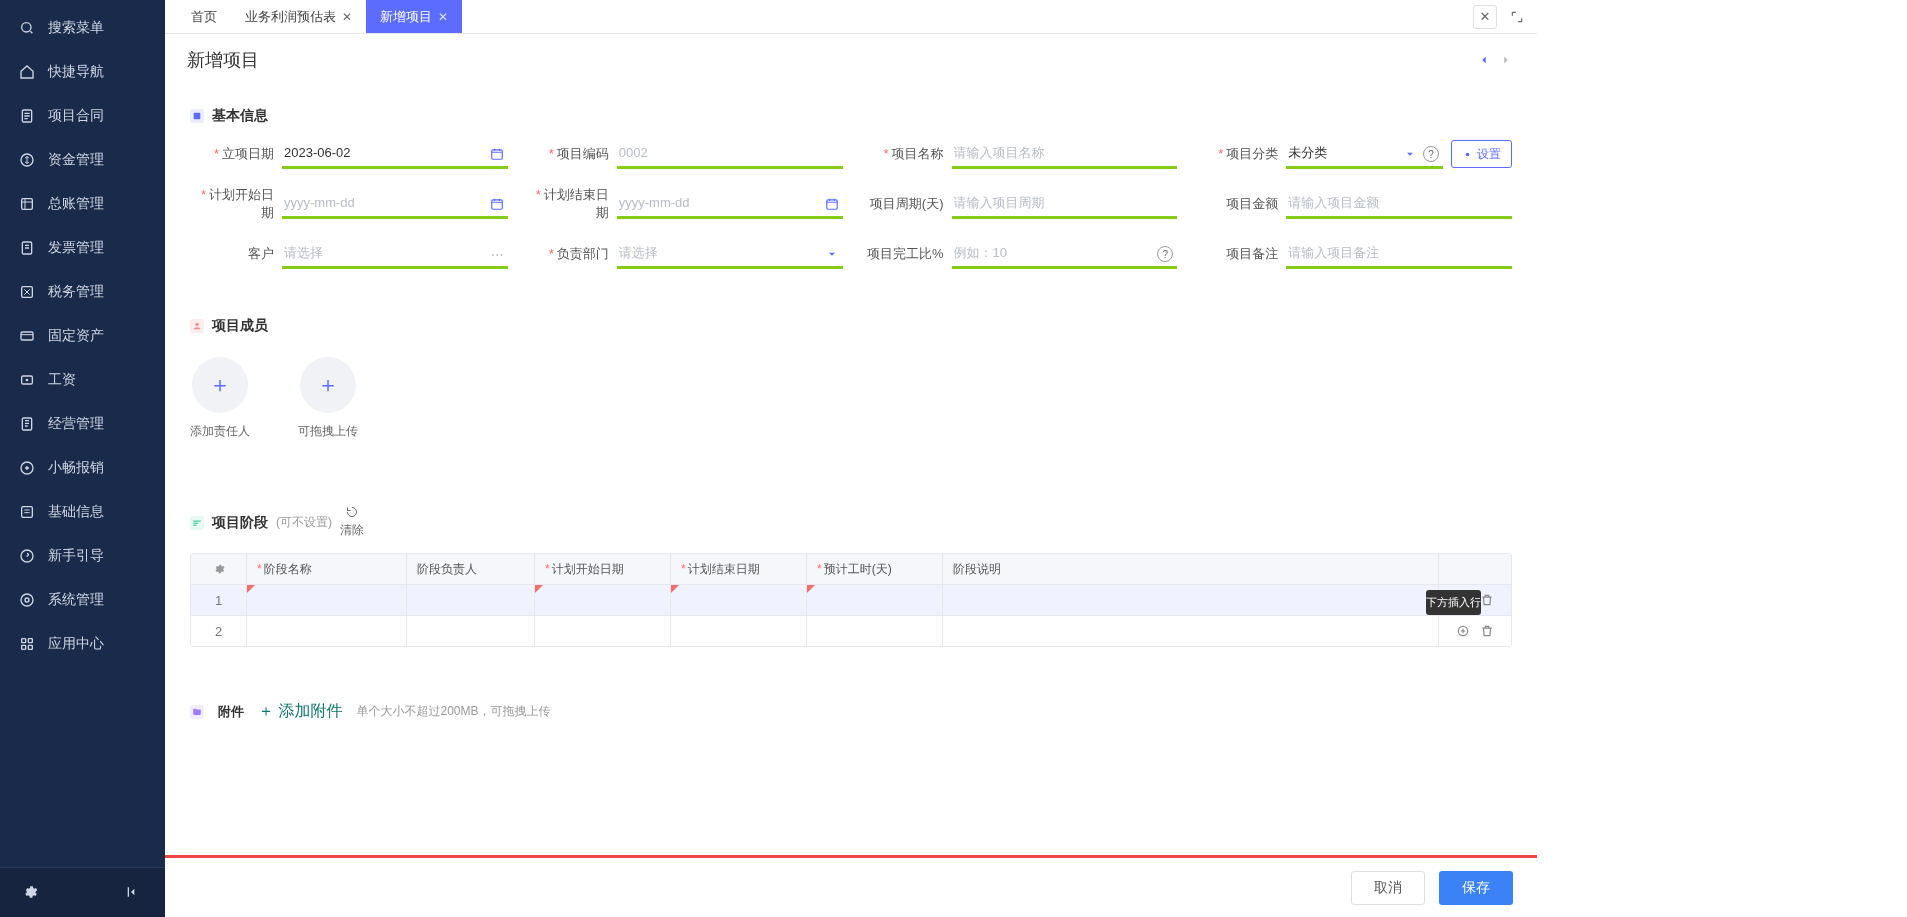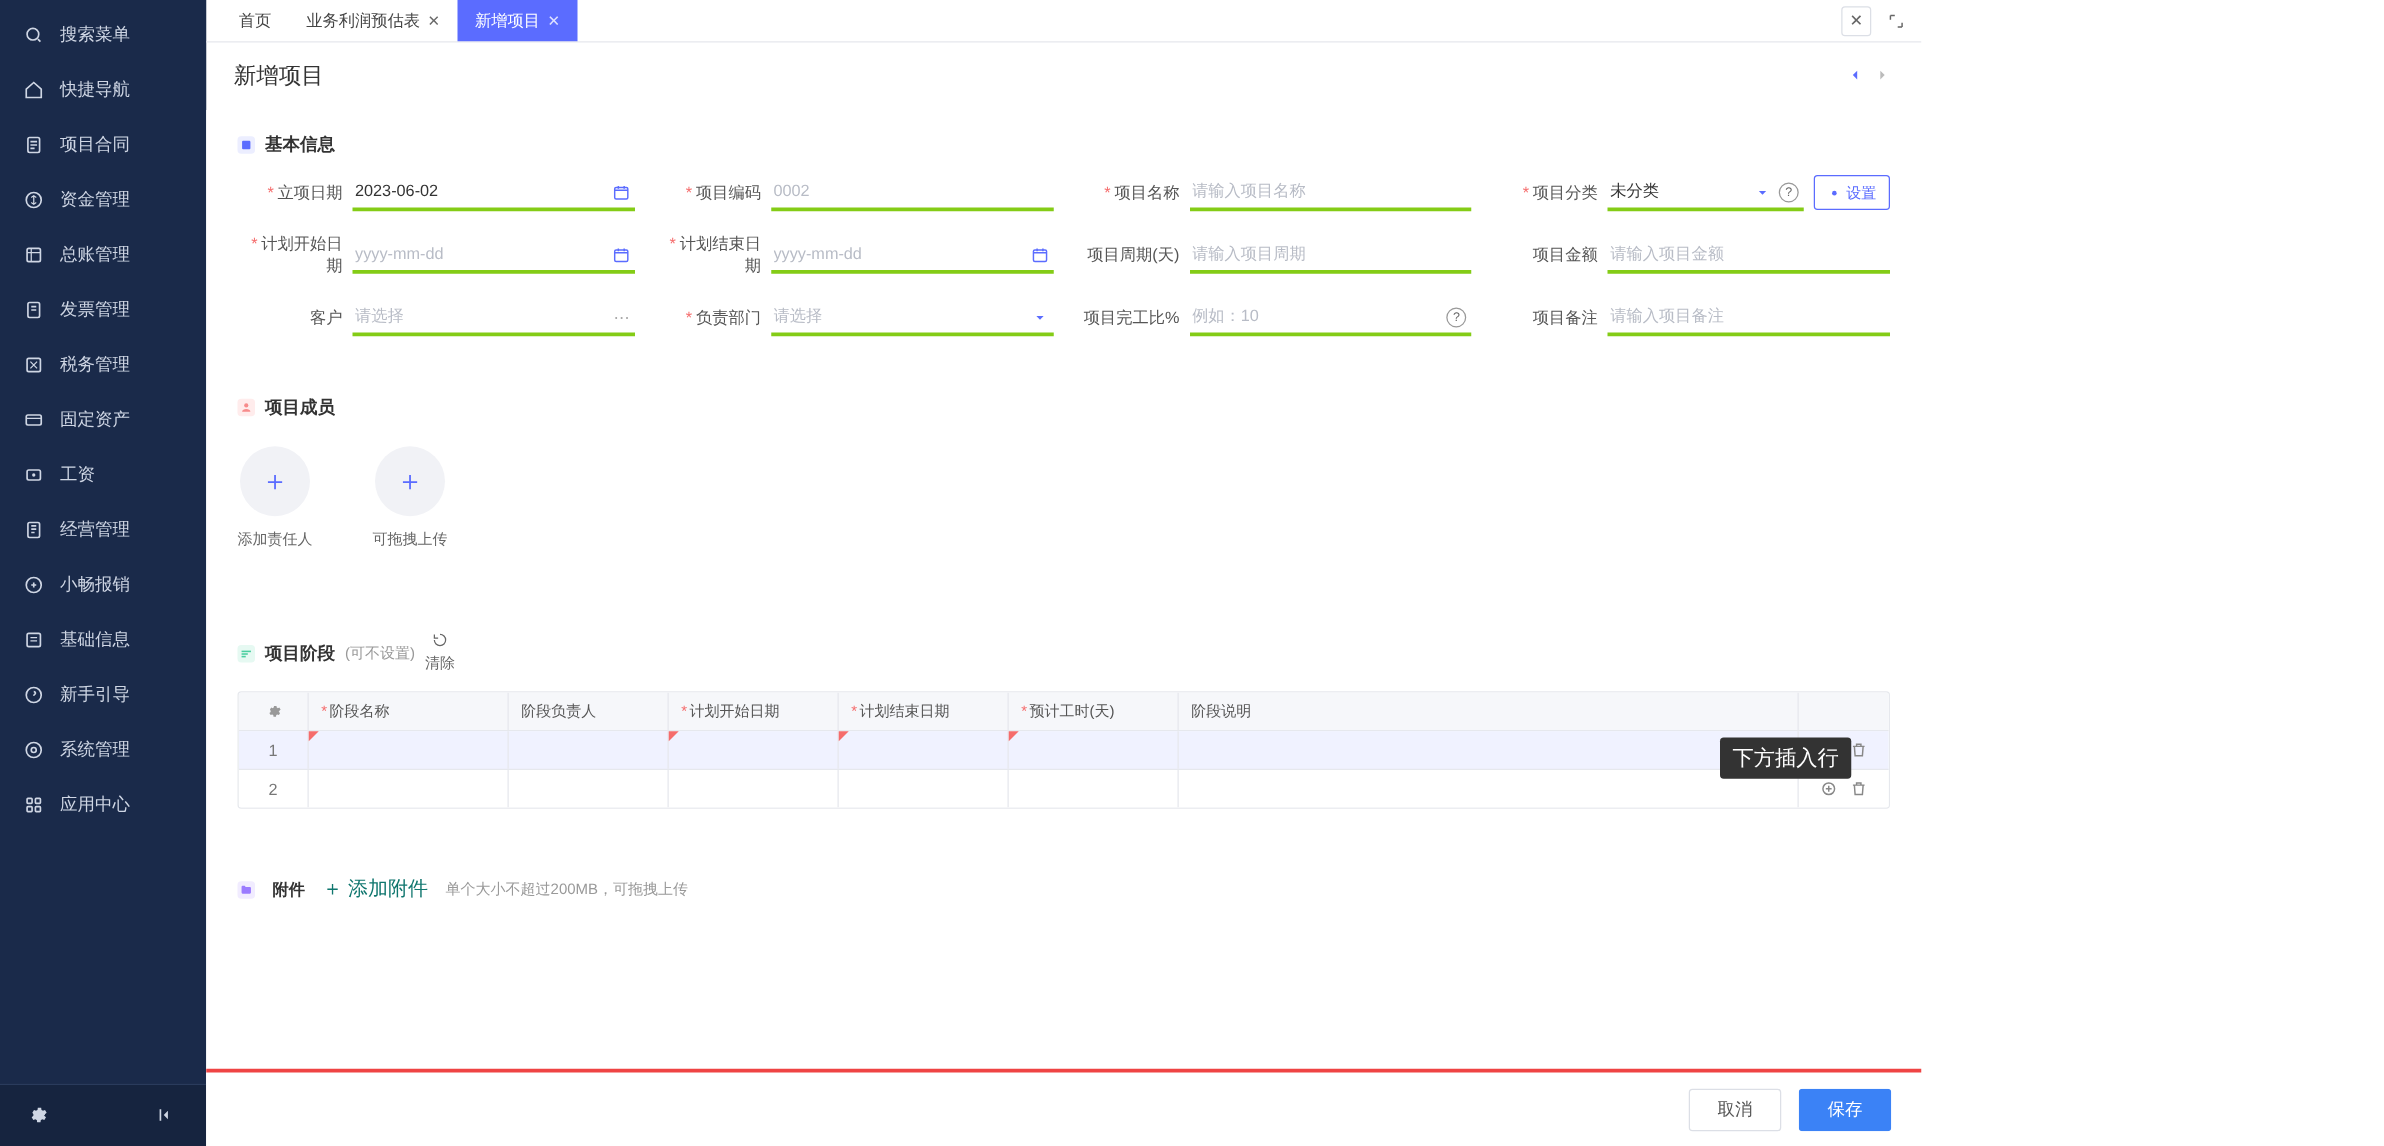--- a/index.html
+++ b/index.html
@@ -79,21 +79,21 @@
 .c-start { width: 136px; }
 .c-end   { width: 136px; }
 .c-days  { width: 136px; }
 .c-desc  { flex: 1; }
 .c-act   { width: 72px; justify-content: center; gap: 8px; color: #5b6cff; }
 .c-act .icon, .c-num .icon { width:16px; height:16px; display:flex; align-items:center; justify-content:center; cursor:pointer; }
 .c-act .del { color: #888; }
 .tri { position: absolute; left: 0; top: 0; width: 0; height: 0; border-top: 8px solid #f56c6c; border-right: 8px solid transparent; }
 .req-h { color:#f56c6c; margin-right:2px; }
 
-.tooltip { position: absolute; top: 36px; right: 30px; background: #333; color: #fff; font-size: 17px; padding: 5px 10px; border-radius: 3px; z-index: 5; white-space: nowrap; }
+.tooltip { position: absolute; top: 36px; right: 30px; background: #333; color: #fff; font-size: 11px; padding: 5px 0; border-radius: 3px; z-index: 5; white-space: nowrap; }
 .add-icon-circle { width:16px; height:16px; border:1.6px solid #5b6cff; border-radius:50%; display:flex; align-items:center; justify-content:center; font-size:11px; color:#5b6cff; line-height:1; }
 
 
 .attach-row { display: flex; align-items: center; gap: 14px; padding: 6px 2px; }
 .attach-row .link { color: #0f766e; cursor: pointer; font-size: 16px; }
 .attach-row .note { color: #999; font-size: 12px; }
 
 
 .footer { position: absolute; bottom: 0; left: 0; right: 0; height: 62px; background: #fff; border-top: 3px solid #ef4444; display: flex; align-items: center; justify-content: flex-end; padding: 0 24px; gap: 14px; }
 .btn { height: 34px; padding: 0 22px; border-radius: 3px; font-size: 14px; cursor: pointer; border: 1px solid transparent; }

